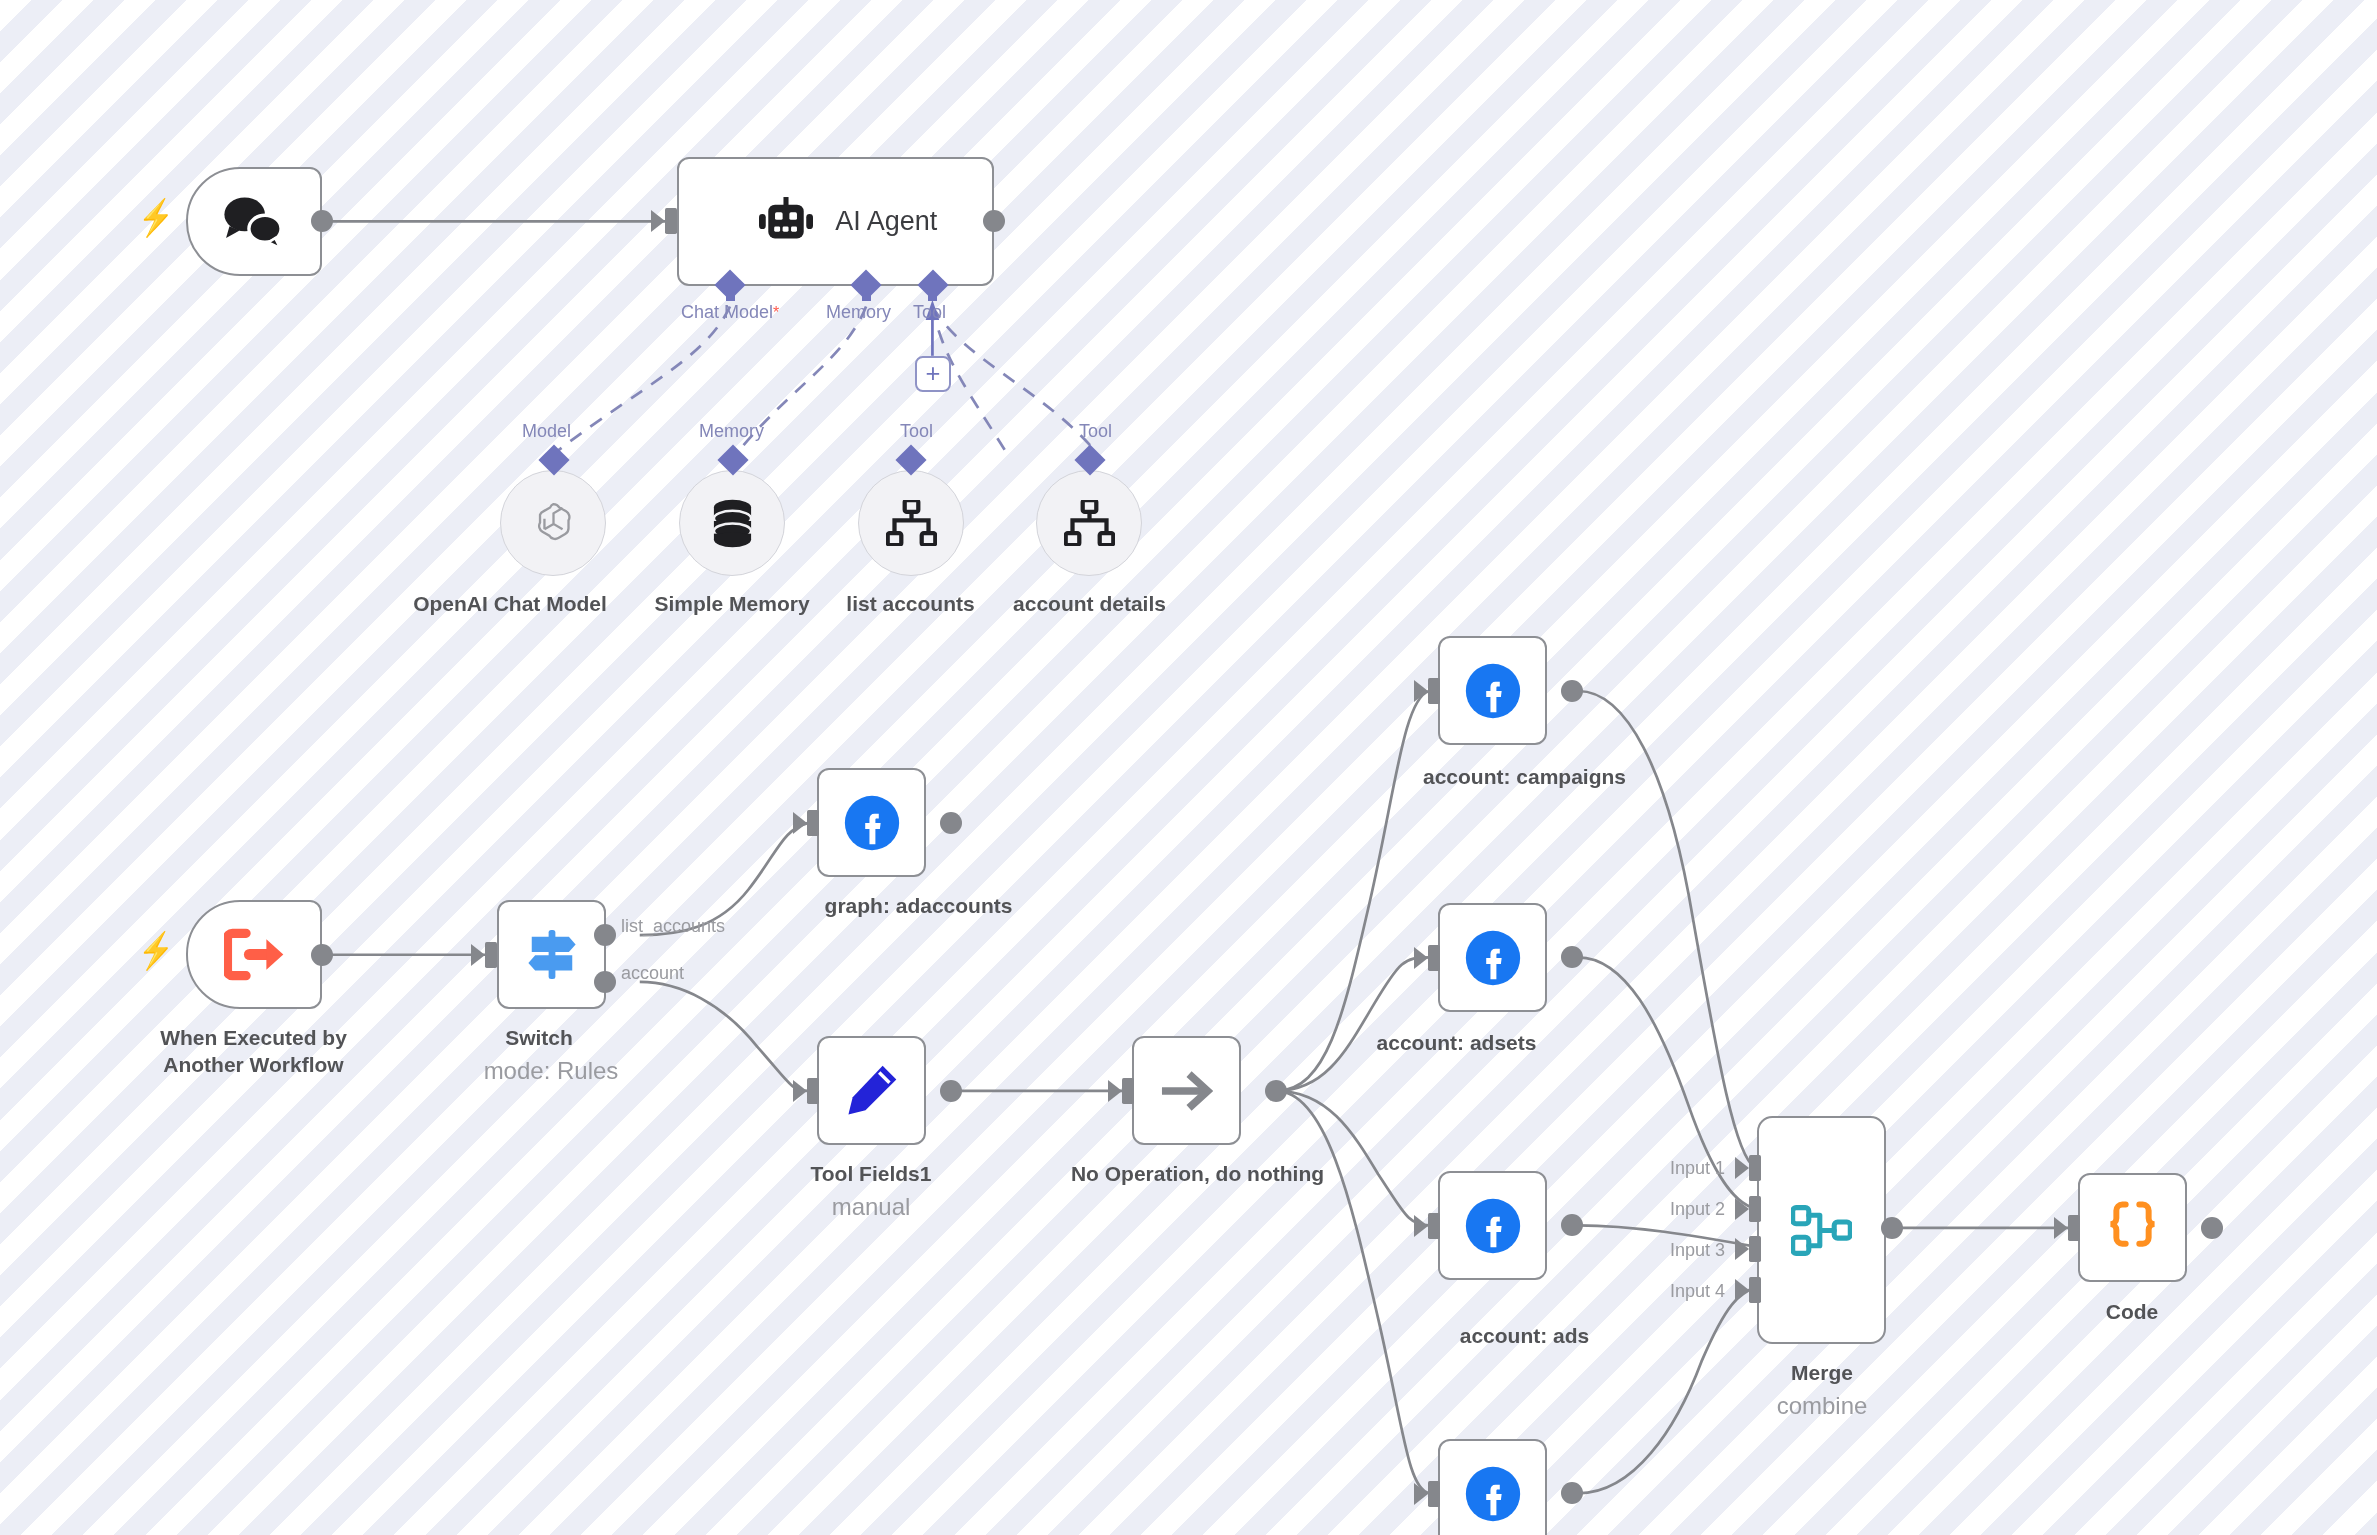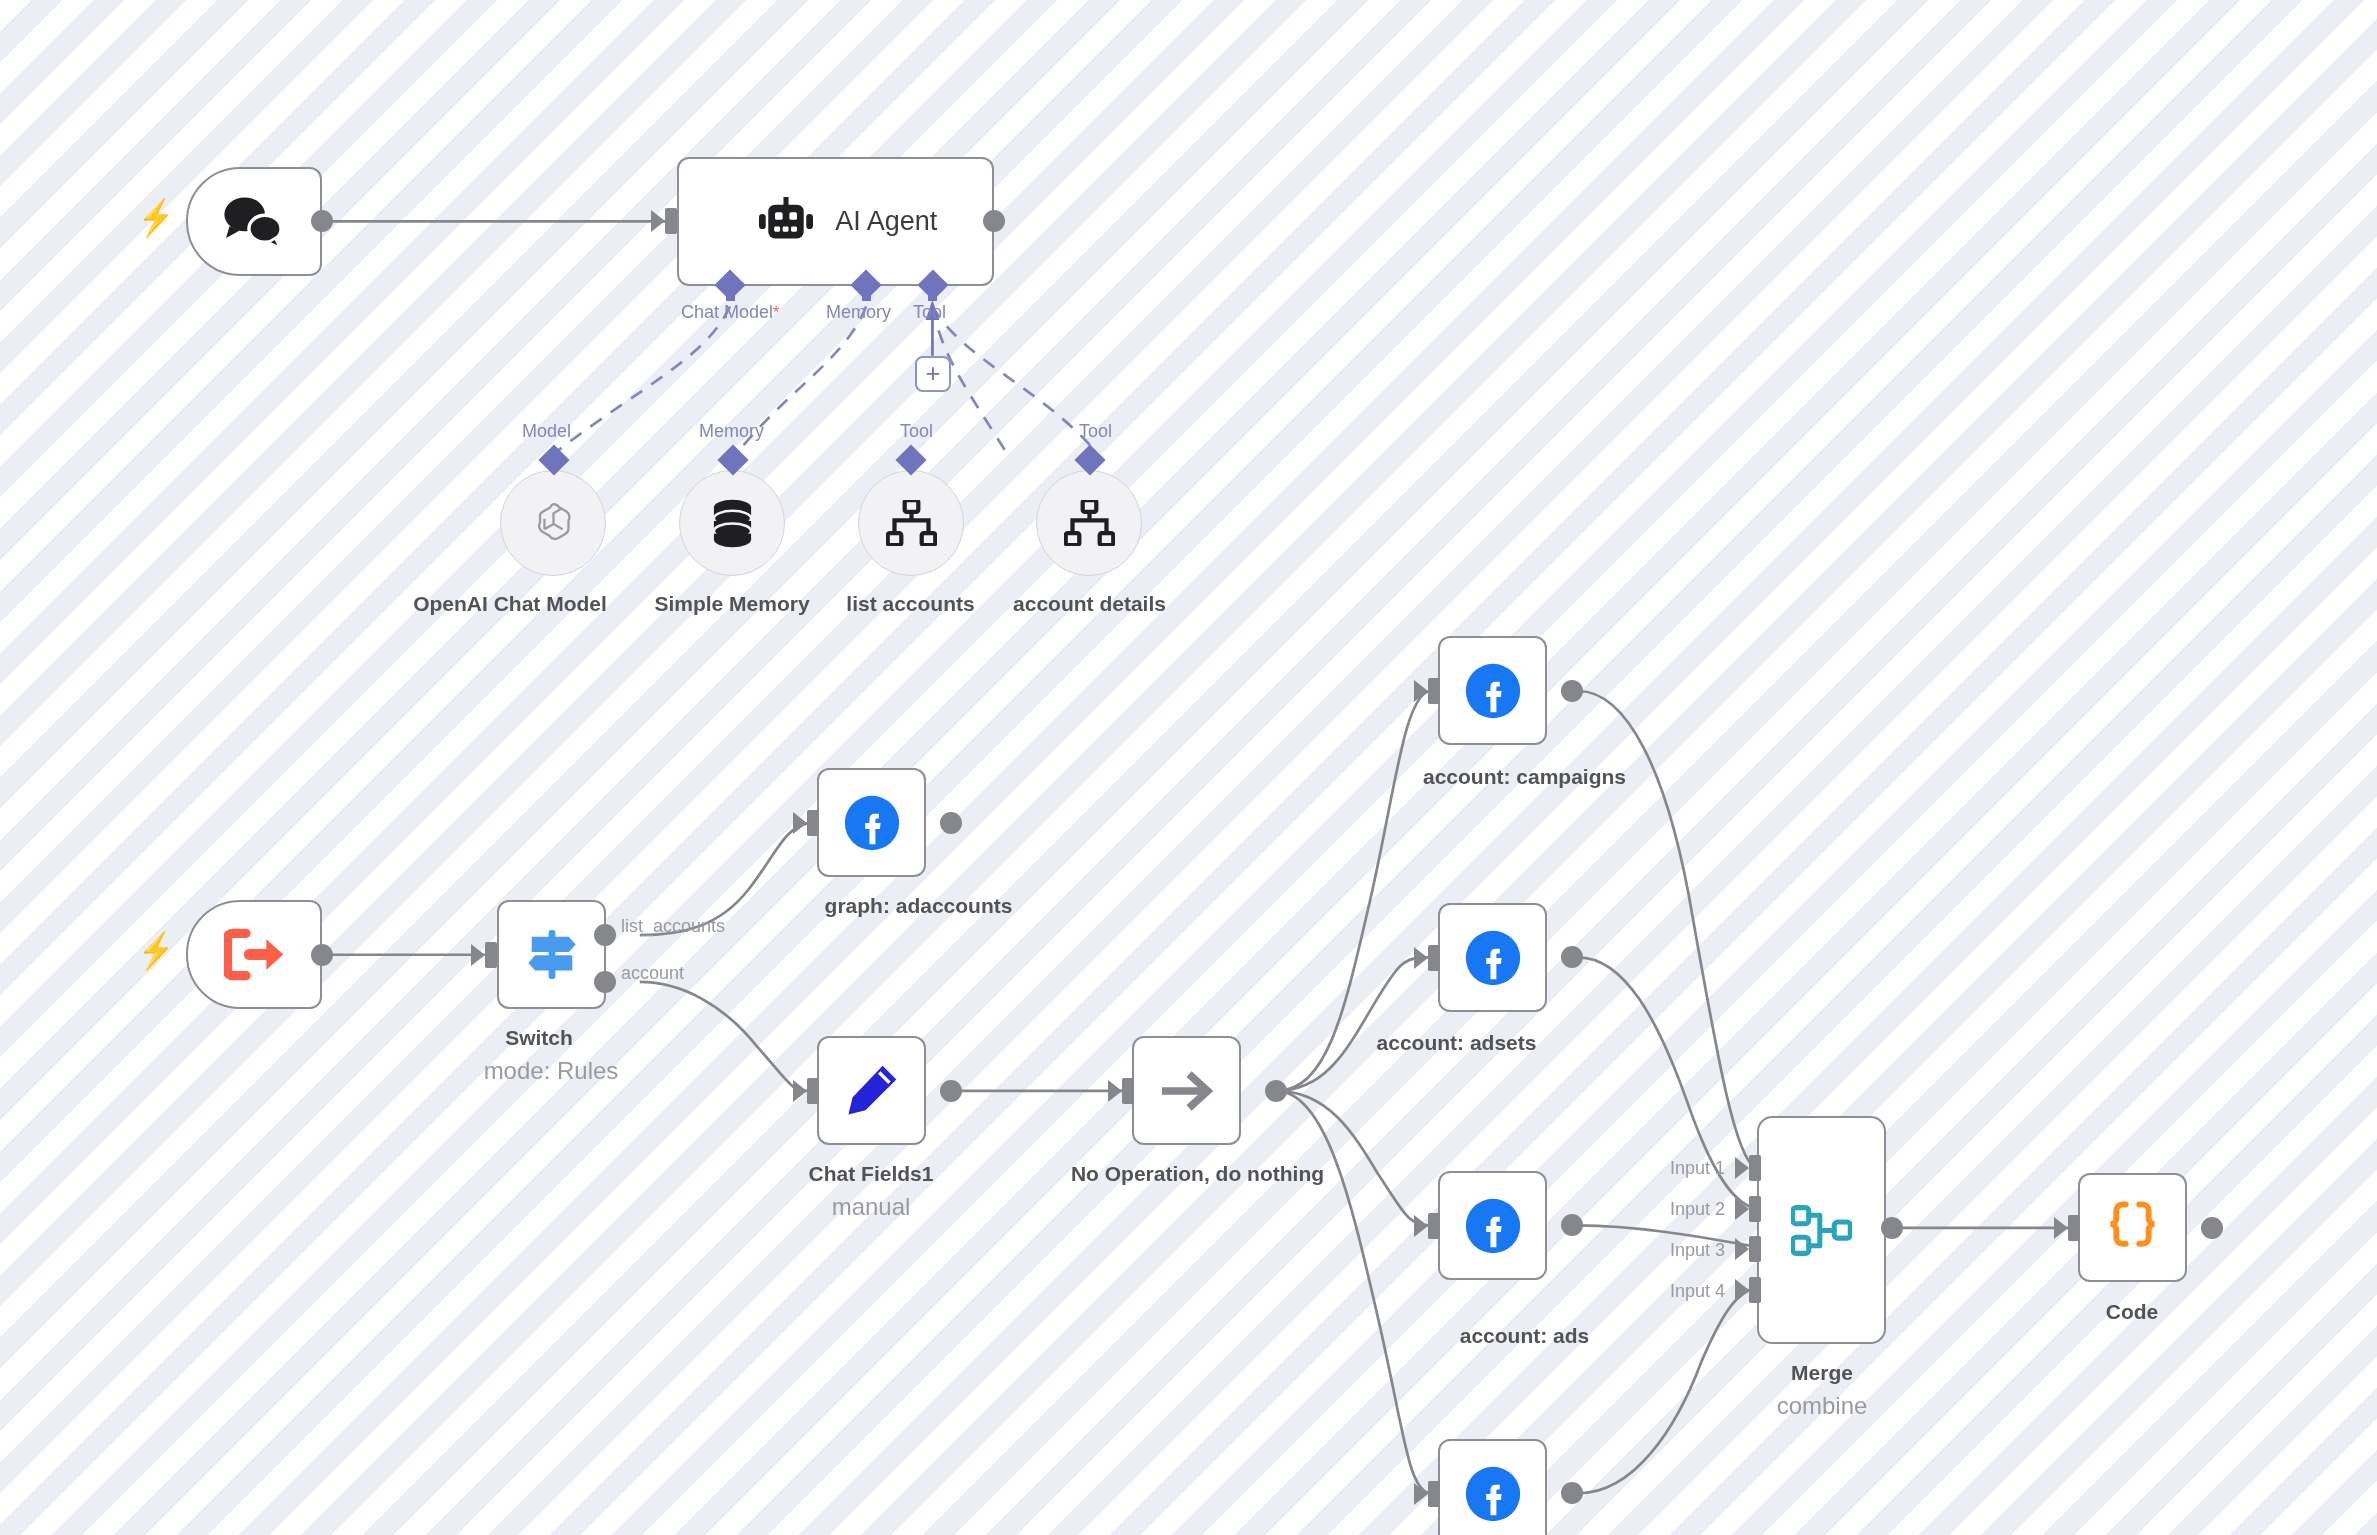--- a/index.html
+++ b/index.html
@@ -302,20 +302,21 @@
 
   <div class="bolt" style="left:134px; top:933px;">⚡</div>
   <div class="node trigger" style="left:186px; top:900px;">
     <svg class="icn" width="61" height="53" viewBox="0 0 72 62">
       <path d="M26 6 H10 a6 6 0 0 0-6 6 v38 a6 6 0 0 0 6 6 h16" fill="none" stroke="#FF5F47" stroke-width="11" stroke-linecap="round"></path>
       <path d="M30 31 H58" stroke="#FF5F47" stroke-width="13" stroke-linecap="round"></path>
       <path d="M50 13 L70 31 L50 49 Z" fill="#FF5F47"></path>
     </svg>
   </div>
   <div class="port-out" style="left:311px; top:944px;"></div>
+  <div class="nlabel wrap" style="left:109px; top:1025px; width:289px;">When Executed by<br>Another Workflow</div>
 
   <div class="port-in" style="left:485px; top:942px;"></div>
   <div class="node sq" style="left:497px; top:900px;">
     <svg class="icn" width="54" height="53" viewBox="0 0 64 62">
       <rect x="28" y="2" width="8" height="58" rx="3" fill="#4A9BF0"></rect>
       <path d="M8 10 H52 L60 19 L52 28 H8 Z" fill="#4A9BF0"></path>
       <path d="M56 32 H12 L4 41 L12 50 H56 Z" fill="#4A9BF0"></path>
     </svg>
   </div>
   <div class="port-out" style="left:594px; top:924px;"></div>
@@ -336,21 +337,21 @@
   <div class="nlabel" style="left:774px; top:893px; width:289px;">graph: adaccounts</div>
 
   <div class="port-in" style="left:807px; top:1078px;"></div>
   <div class="node sq" style="left:817px; top:1036px;">
     <svg class="icn" width="53" height="53" viewBox="0 0 62 62">
       <path d="M44 2 L60 18 L24 54 L4 59 L9 39 Z" fill="#2323D8"></path>
       <path d="M40 10 L52 22" stroke="#ffffff" stroke-width="4"></path>
     </svg>
   </div>
   <div class="port-out" style="left:940px; top:1080px;"></div>
-  <div class="nlabel" style="left:769px; top:1161px; width:204px;">Chat Fields1</div>
+  <div class="nlabel" style="left:769px; top:1161px; width:204px;">Tool Fields1</div>
   <div class="nsub" style="left:769px; top:1193px; width:204px;">manual</div>
 
   <div class="port-in" style="left:1122px; top:1078px;"></div>
   <div class="node sq" style="left:1132px; top:1036px;">
     <svg class="icn" width="53" height="44" viewBox="0 0 62 52">
       <path d="M2 26 H52" stroke="#85878c" stroke-width="9" stroke-linecap="butt"></path>
       <path d="M34 6 L56 26 L34 46" fill="none" stroke="#85878c" stroke-width="9" stroke-linecap="butt" stroke-linejoin="miter"></path>
     </svg>
   </div>
   <div class="port-out" style="left:1265px; top:1080px;"></div>

